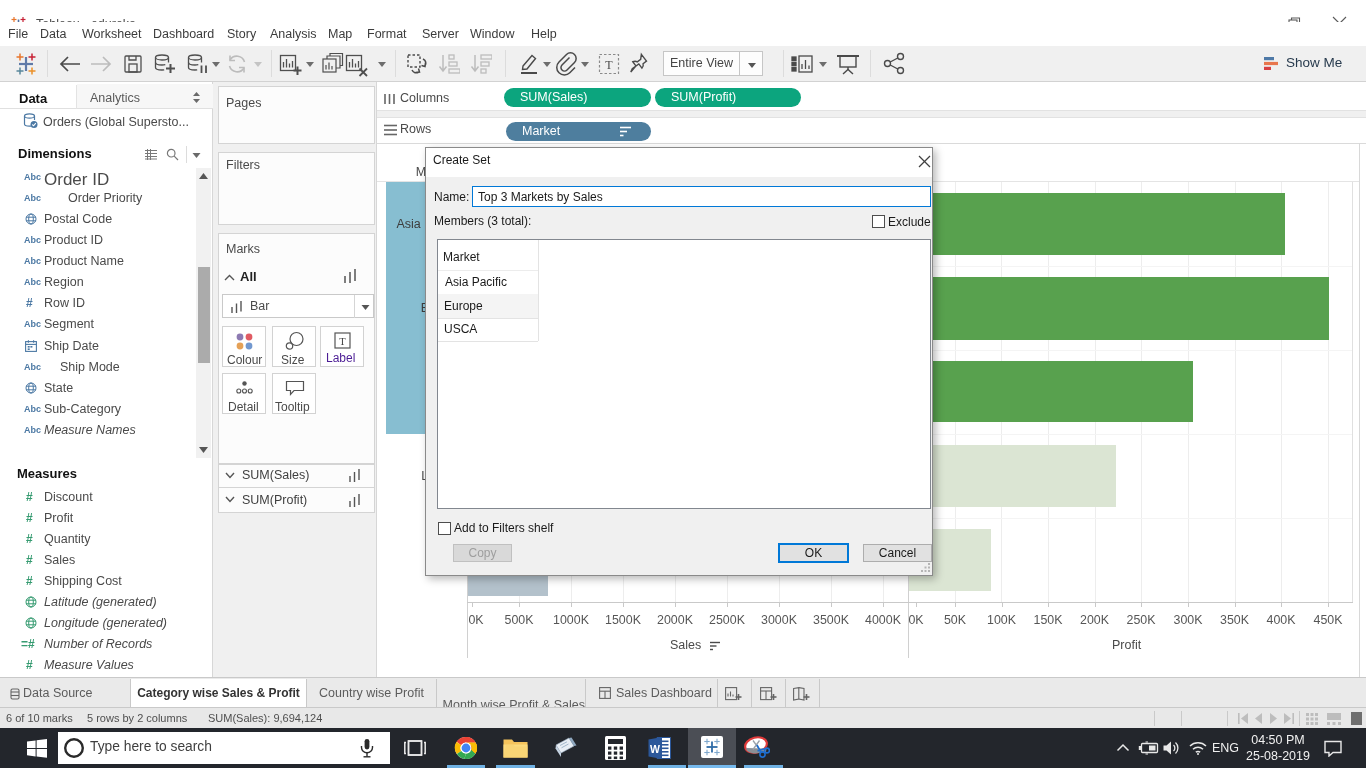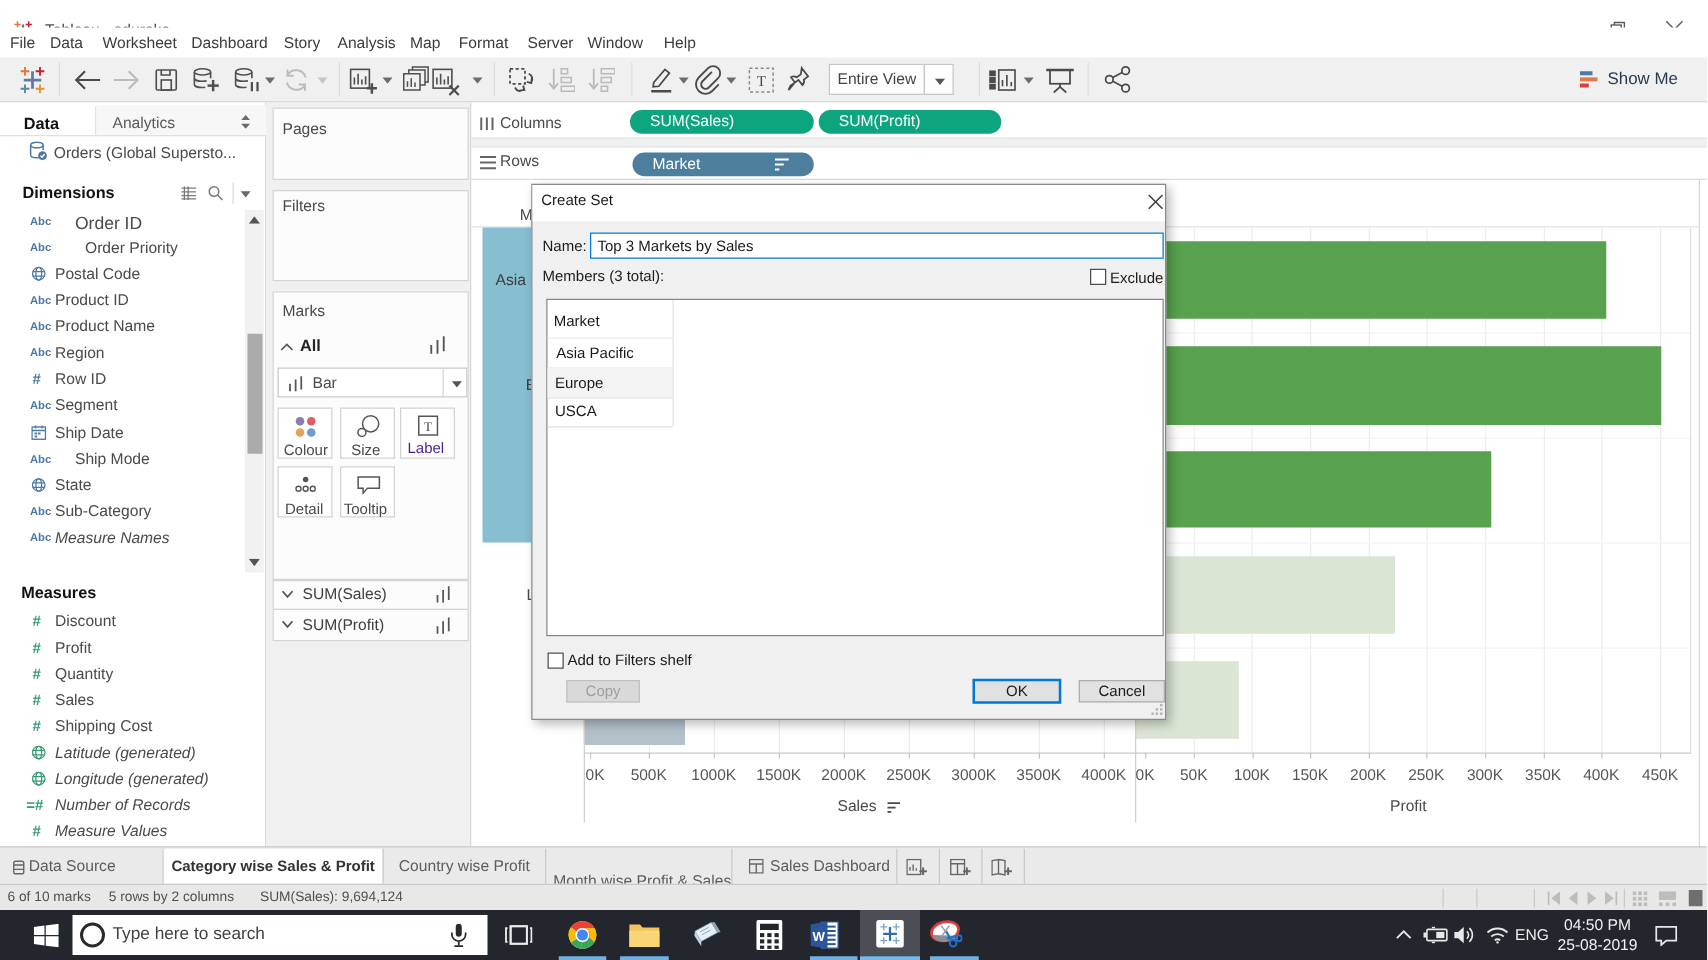--- a/index.html
+++ b/index.html
@@ -308,21 +308,21 @@
     <svg class="abs" style="left:166px;top:66px" width="13" height="13" viewBox="0 0 13 13" fill="none" stroke="#787878" stroke-width="1.2">
         <circle cx="5.2" cy="5.2" r="3.8"></circle>
         <line x1="8.2" y1="8.2" x2="12" y2="12"></line>
       </svg>
     <div class="abs" style="left:186px;top:64px;width:1px;height:17px;background:#dcdcdc"></div>
     <svg class="abs" style="left:192px;top:70px" width="9" height="6" viewBox="0 0 9 6" fill="#6a6a6a">
         <path d="M0.5 1 L8.5 1 L4.5 6 Z"></path>
       </svg>
     <div id="dims">
     <span class="t" style="left:24px;top:90.0px;font-size:9px;font-weight:bold;color:#4c79a4;letter-spacing:0">Abc</span>
-    <span class="t" style="left:60px;top:88.0px;font-size:14px;color:#4a4a4a;">Order ID</span>
+    <span class="t" style="left:44px;top:88.0px;font-size:17px;color:#4a4a4a;">Order ID</span>
     <span class="t" style="left:24px;top:111.1px;font-size:9px;font-weight:bold;color:#4c79a4;letter-spacing:0">Abc</span>
     <span class="t" style="left:44px;top:109.1px;font-size:12.5px;color:#4a4a4a;margin-left:24px;">Order Priority</span>
     <svg class="abs" style="left:25px;top:131.1px" width="12" height="12" viewBox="0 0 12 12" fill="none" stroke="#4c79a4" stroke-width="1">
           <circle cx="6" cy="6" r="5"></circle>
           <ellipse cx="6" cy="6" rx="2.3" ry="5"></ellipse>
           <line x1="1" y1="4.2" x2="11" y2="4.2"></line>
           <line x1="1" y1="7.8" x2="11" y2="7.8"></line>
         </svg>
     <span class="t" style="left:44px;top:130.1px;font-size:12.5px;color:#4a4a4a;">Postal Code</span>
     <span class="t" style="left:24px;top:153.2px;font-size:9px;font-weight:bold;color:#4c79a4;letter-spacing:0">Abc</span>

